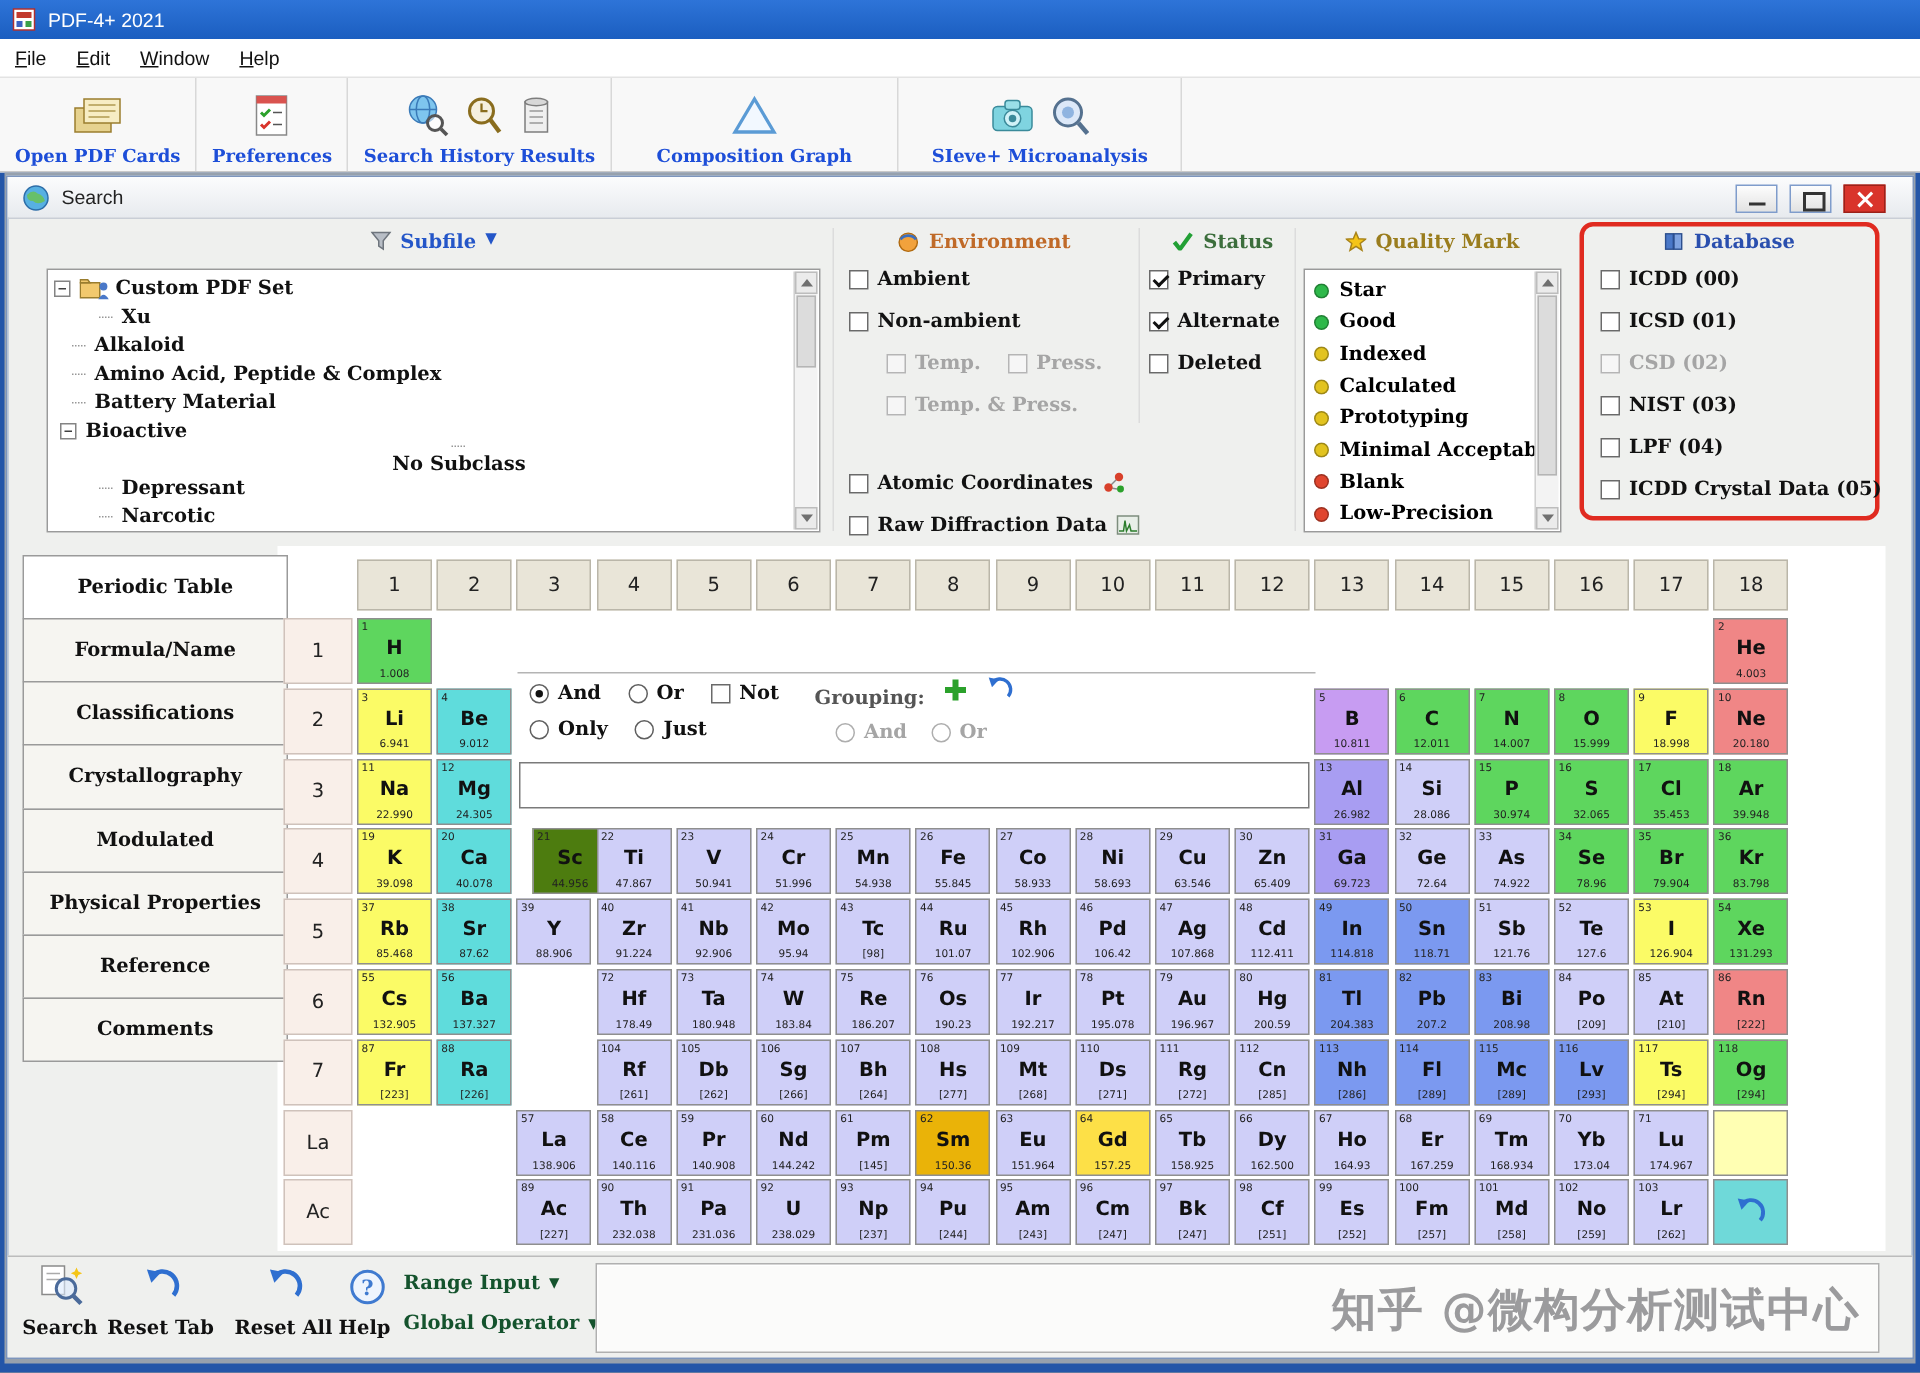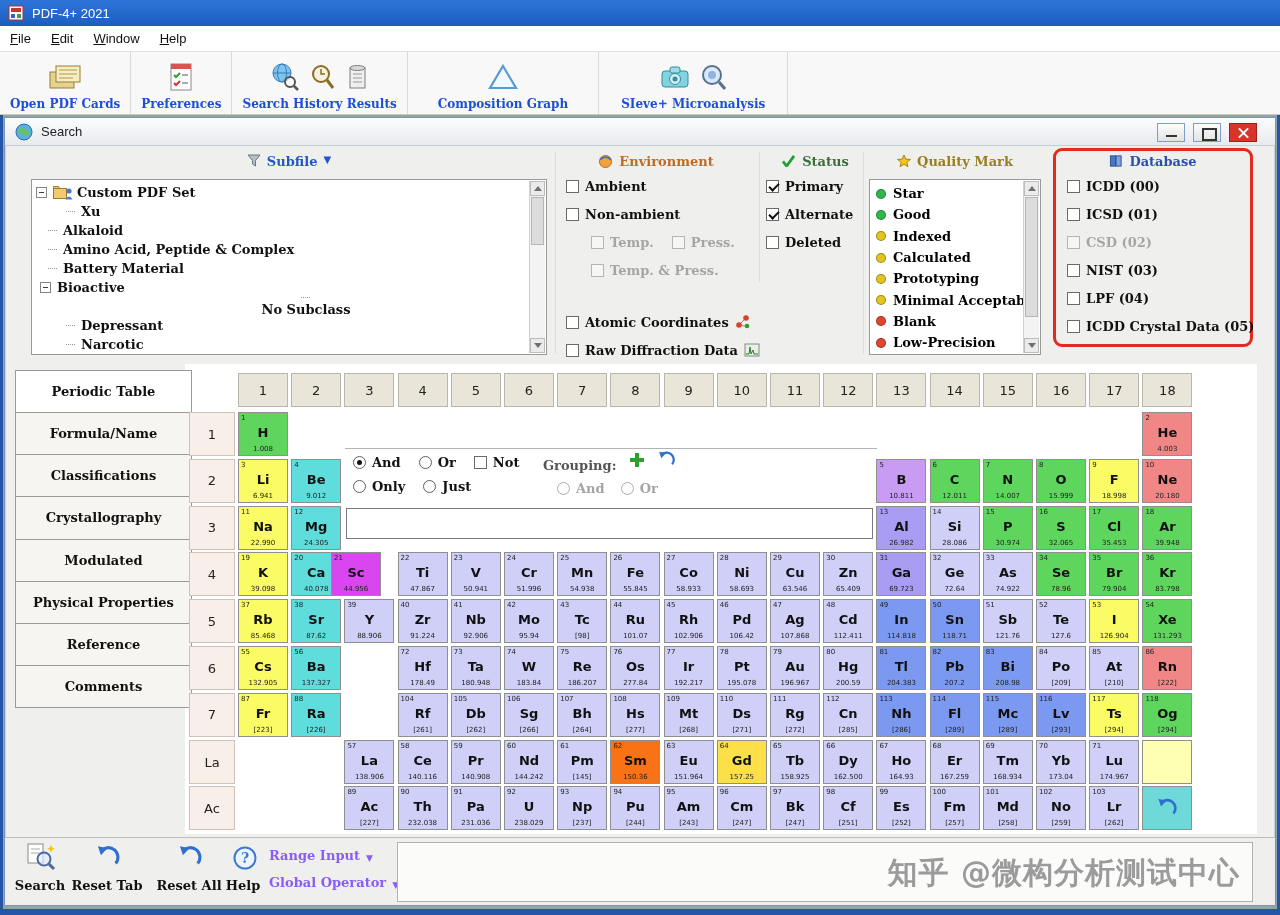--- a/index.html
+++ b/index.html
@@ -83,21 +83,21 @@
   #group-add{ position:absolute; left:624px; top:334px; }
   #group-undo{ position:absolute; left:652px; top:332px; }
   #ctl-scope{ position:absolute; left:348px; top:361px; display:flex; gap:18px; }
   #ctl-group-ops{ position:absolute; left:552px; top:363px; display:flex; gap:16px; }
   #comp-input{ position:absolute; left:341px; top:390px; width:527px; height:31px; border:1px solid #7a7a7a; background:#fff; font:13px "DejaVu Sans",sans-serif; padding:0 6px; }
 
   
   #bbar{ position:absolute; left:0; right:0; top:719px; bottom:0; background:#eff0ee; border-top:1px solid #bcbcbc; }
   .bicon{ position:absolute; }
   .blabel{ position:absolute; top:40px; font:bold 13px var(--serif); text-align:center; color:#111; }
-  .bdrop{ position:absolute; left:264px; font:bold 13px var(--serif); display:flex; gap:6px; align-items:flex-end; color:#8b5cf6; }
+  .bdrop{ position:absolute; left:264px; font:bold 13px var(--serif); display:flex; gap:6px; align-items:center; color:#14532d; }
   .bdrop .hdr-arrow{ font-size:9px; }
   #bbox{ position:absolute; left:392px; top:4px; width:856px; height:60px; border:1px solid #b0b0b0; background:#fbfbfa; box-shadow:1px 1px 0 #fff inset; }
   #watermark{ position:absolute; right:12px; top:10px; font:bold 30px "DejaVu Sans",sans-serif; color:#9b9b9d; letter-spacing:1px; white-space:nowrap; }
 </style>
 </head>
 <body>
 
 <div class="app">
 
   <div class="titlebar">
@@ -590,21 +590,21 @@
         <div class="ecell" style="left: 233px; top: 434.4px; background: rgb(251, 251, 102);">
           <span class="e-num">19</span>
           <span class="e-sym">K</span>
           <span class="e-mass">39.098</span>
         </div>
         <div class="ecell" style="left: 286.2px; top: 434.4px; background: rgb(95, 220, 220);">
           <span class="e-num">20</span>
           <span class="e-sym">Ca</span>
           <span class="e-mass">40.078</span>
         </div>
-        <div class="ecell" style="left: 326px; top: 434.4px; background: #d946ef;">
+        <div class="ecell" style="left: 350px; top: 434.4px; background: #4d7c0f;">
           <span class="e-num">21</span>
           <span class="e-sym">Sc</span>
           <span class="e-mass">44.956</span>
         </div>
         <div class="ecell" style="left: 392.6px; top: 434.4px; background: rgb(207, 207, 248);">
           <span class="e-num">22</span>
           <span class="e-sym">Ti</span>
           <span class="e-mass">47.867</span>
         </div>
         <div class="ecell" style="left: 445.8px; top: 434.4px; background: rgb(207, 207, 248);">
@@ -793,21 +793,21 @@
           <span class="e-mass">183.84</span>
         </div>
         <div class="ecell" style="left: 552.2px; top: 528px; background: rgb(207, 207, 248);">
           <span class="e-num">75</span>
           <span class="e-sym">Re</span>
           <span class="e-mass">186.207</span>
         </div>
         <div class="ecell" style="left: 605.4px; top: 528px; background: rgb(207, 207, 248);">
           <span class="e-num">76</span>
           <span class="e-sym">Os</span>
-          <span class="e-mass">277.84</span>
+          <span class="e-mass">190.23</span>
         </div>
         <div class="ecell" style="left: 658.6px; top: 528px; background: rgb(207, 207, 248);">
           <span class="e-num">77</span>
           <span class="e-sym">Ir</span>
           <span class="e-mass">192.217</span>
         </div>
         <div class="ecell" style="left: 711.8px; top: 528px; background: rgb(207, 207, 248);">
           <span class="e-num">78</span>
           <span class="e-sym">Pt</span>
           <span class="e-mass">195.078</span>
@@ -955,21 +955,21 @@
         <div class="ecell" style="left: 499px; top: 622px; background: rgb(207, 207, 248);">
           <span class="e-num">60</span>
           <span class="e-sym">Nd</span>
           <span class="e-mass">144.242</span>
         </div>
         <div class="ecell" style="left: 552.2px; top: 622px; background: rgb(207, 207, 248);">
           <span class="e-num">61</span>
           <span class="e-sym">Pm</span>
           <span class="e-mass">[145]</span>
         </div>
-        <div class="ecell" style="left: 605.4px; top: 622px; background: #f97316;">
+        <div class="ecell" style="left: 605.4px; top: 622px; background: #eab308;">
           <span class="e-num">62</span>
           <span class="e-sym">Sm</span>
           <span class="e-mass">150.36</span>
         </div>
         <div class="ecell" style="left: 658.6px; top: 622px; background: rgb(207, 207, 248);">
           <span class="e-num">63</span>
           <span class="e-sym">Eu</span>
           <span class="e-mass">151.964</span>
         </div>
         <div class="ecell" style="left: 711.8px; top: 622px; background: #fde047;">

